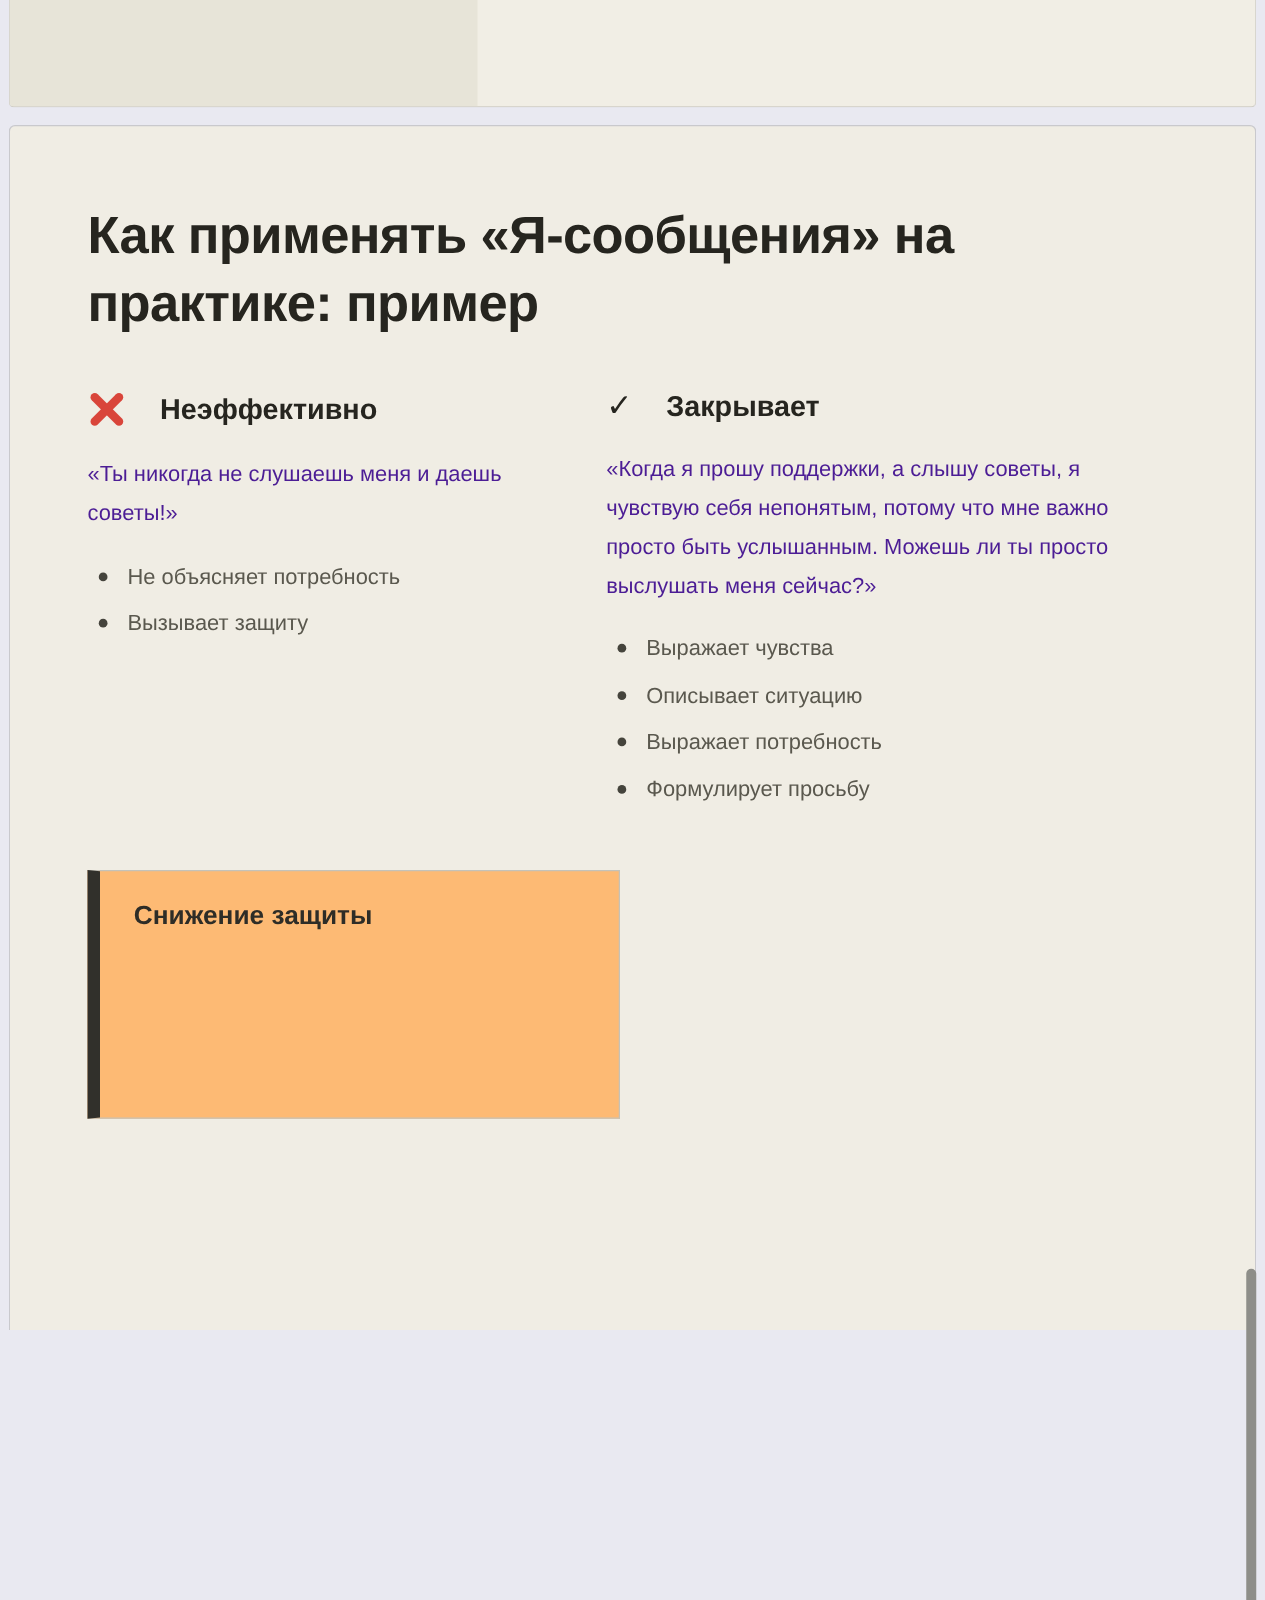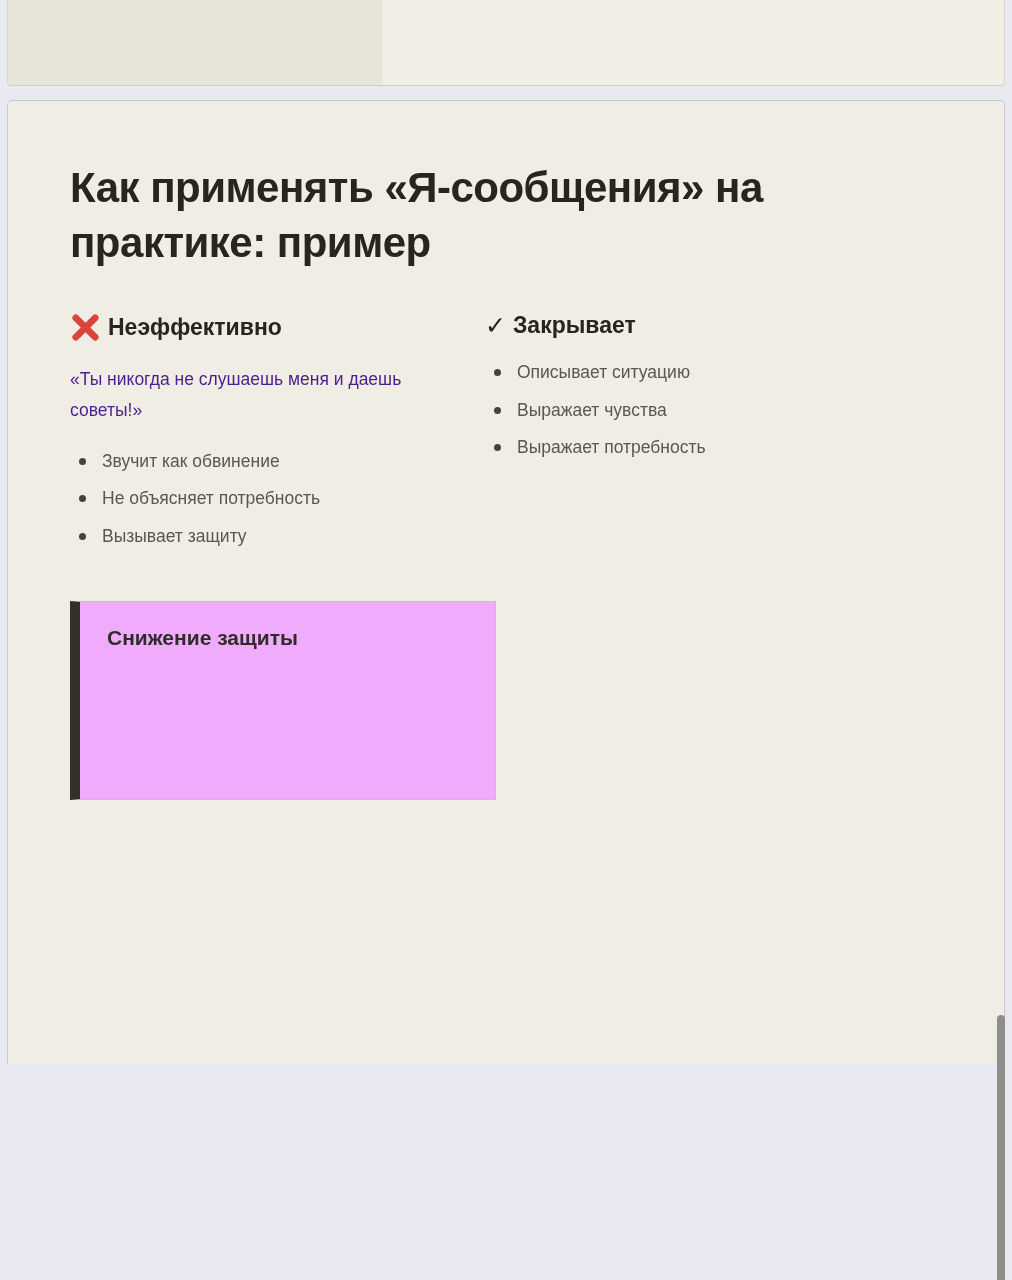--- a/index.html
+++ b/index.html
@@ -62,21 +62,21 @@
 
   .columns {
     display: grid;
     grid-template-columns: 385px 1fr;
     column-gap: 30px;
   }
 
   .col-header {
     display: flex;
     align-items: center;
-    gap: 7px;
+    gap: 27px;
     font-size: 23px;
     font-weight: 700;
     color: #26251f;
     margin-bottom: 21px;
   }
 
   .cross-icon { width: 31px; height: 31px; flex: 0 0 auto; }
 
   .check-glyph {
     font-size: 25px;
@@ -114,21 +114,21 @@
   }
 
   .callouts {
     display: grid;
     grid-template-columns: 1fr 1fr;
     column-gap: 18px;
     margin-top: 40px;
   }
 
   .callout {
-    background: #f0abfc;
+    background: #fdba74;
     border: 1px solid #c5c2b8;
     border-left: 10px solid #31302b;
     padding: 24px 28px 28px 27px;
     min-height: 199px;
   }
   .callout h3 {
     font-size: 21px;
     font-weight: 700;
     color: #2e2d27;
     margin-bottom: 12px;
@@ -166,35 +166,36 @@
     <section class="col">
       <div class="col-header">
         <svg class="cross-icon" viewBox="0 0 32 32" aria-hidden="true">
           <line x1="6" y1="6" x2="26" y2="26" stroke="#d9453a" stroke-width="7" stroke-linecap="round"></line>
           <line x1="26" y1="6" x2="6" y2="26" stroke="#d9453a" stroke-width="7" stroke-linecap="round"></line>
         </svg>
         <span>Неэффективно</span>
       </div>
       <p class="quote">«Ты никогда не слушаешь меня и даешь советы!»</p>
       <ul class="bullets">
-        <li>Звучит как обвинение</li>
         <li>Не объясняет потребность</li>
         <li>Вызывает защиту</li>
       </ul>
     </section>
 
     <section class="col">
       <div class="col-header">
         <span class="check-glyph">✓</span>
         <span>Закрывает</span>
       </div>
+      <p class="quote">«Когда я прошу поддержки, а слышу советы, я чувствую себя непонятым, потому что мне важно просто быть услышанным. Можешь ли ты просто выслушать меня сейчас?»</p>
       <ul class="bullets">
+        <li>Выражает чувства</li>
         <li>Описывает ситуацию</li>
-        <li>Выражает чувства</li>
         <li>Выражает потребность</li>
+        <li>Формулирует просьбу</li>
       </ul>
     </section>
 
   </div>
 
   <div class="callouts">
 
     <div class="callout">
       <h3>Снижение защиты</h3>
     </div>

